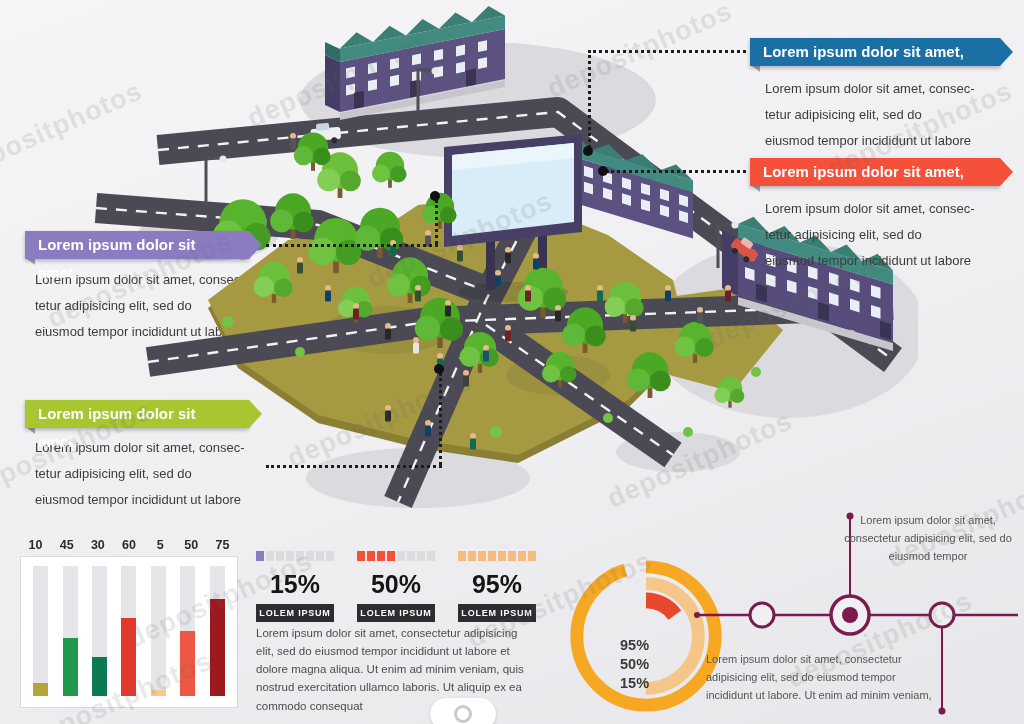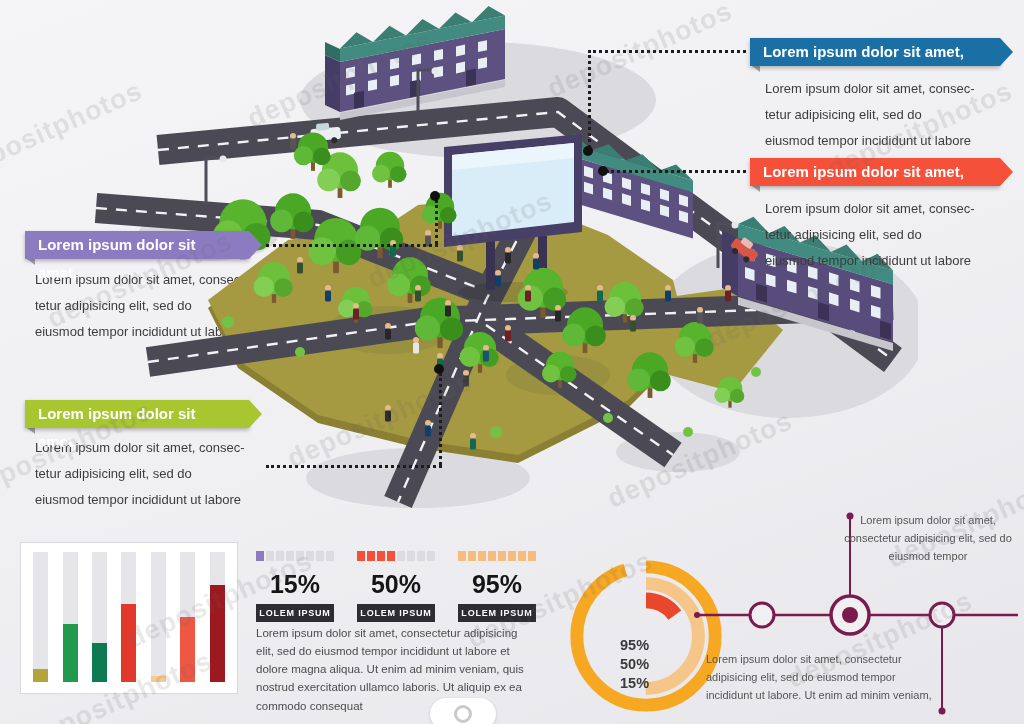--- a/index.html
+++ b/index.html
@@ -484,20 +484,29 @@
 eiusmod tempor incididunt ut labore</div>
 
   <div class="ribbon" style="left: 25px; top: 400px; width: 224px; --c: #a8c62f;">
     <span>Lorem ipsum dolor sit amet,</span>
   </div>
   <div class="body-text" style="left:35px;top:435px;width:245px">Lorem ipsum dolor sit amet, consec-
 tetur adipisicing elit, sed do
 eiusmod tempor incididunt ut labore</div>
 
   <div class="bar-chart">
+    <div class="bar-nums">
+        <div class="bar-num">10</div>
+        <div class="bar-num">45</div>
+        <div class="bar-num">30</div>
+        <div class="bar-num">60</div>
+        <div class="bar-num">5</div>
+        <div class="bar-num">50</div>
+        <div class="bar-num">75</div>
+      </div>
     <div class="bar-panel">
       <div class="bar-cols">
           <div class="bar-col">
             <div class="bar-track">
               <div class="bar-fill" style="height: 10%; background: rgb(181, 163, 59);"></div>
             </div>
           </div>
           <div class="bar-col">
             <div class="bar-track">
               <div class="bar-fill" style="height: 45%; background: rgb(34, 154, 78);"></div>

